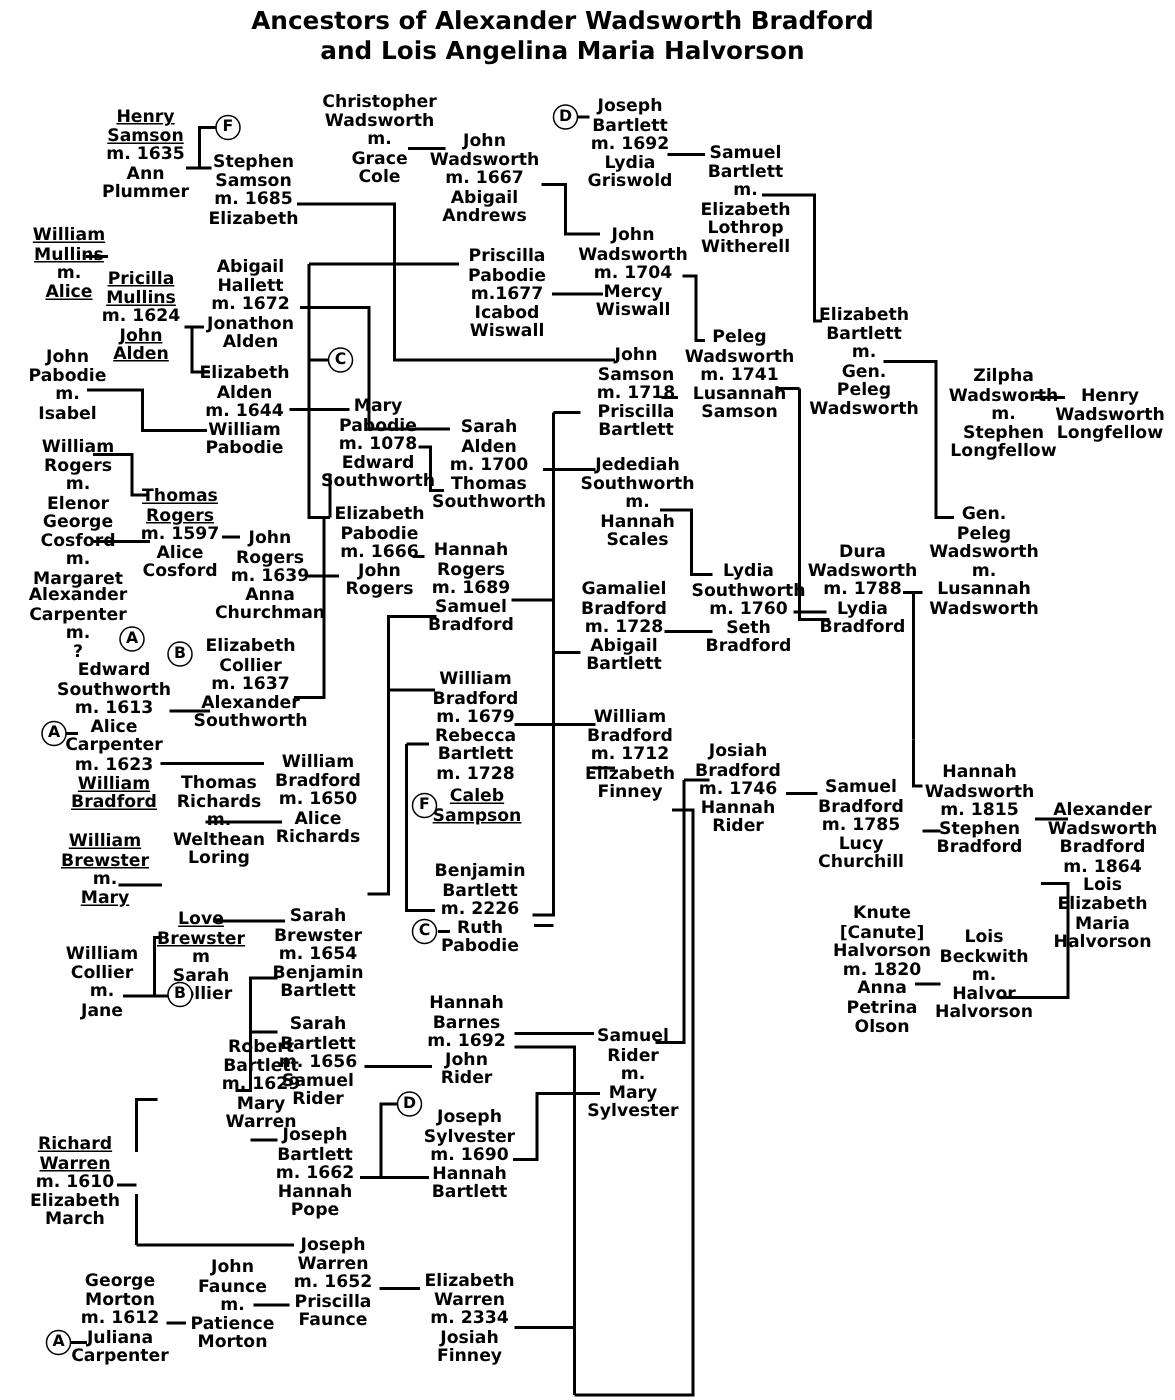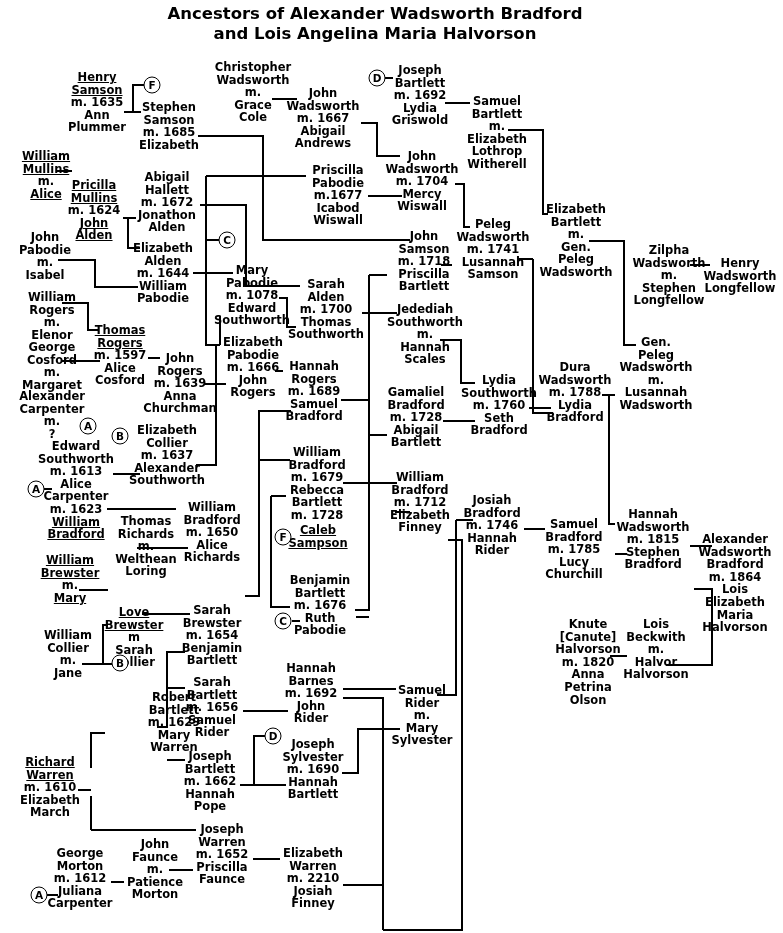--- a/index.html
+++ b/index.html
@@ -146,36 +146,36 @@
     <div class="node" style="left: 318px; top: 524px; text-decoration: underline;"><div>Caleb</div><div>Sampson</div></div>
     <div class="node" style="left: 420px; top: 471px;"><div>William</div><div>Bradford</div><div>m. 1712</div><div>Elizabeth</div><div>Finney</div></div>
     <div class="node" style="left: 492px; top: 494px;"><div>Josiah</div><div>Bradford</div><div>m. 1746</div><div>Hannah</div><div>Rider</div></div>
     <div class="node" style="left: 212px; top: 501px;"><div>William</div><div>Bradford</div><div>m. 1650</div><div>Alice</div><div>Richards</div></div>
     <div class="node" style="left: 146px; top: 515px;"><div>Thomas</div><div>Richards</div><div>m.</div><div>Welthean</div><div>Loring</div></div>
     <div class="node" style="left: 574px; top: 518px;"><div>Samuel</div><div>Bradford</div><div>m. 1785</div><div>Lucy</div><div>Churchill</div></div>
     <div class="node" style="left: 653px; top: 508px;"><div>Hannah</div><div>Wadsworth</div><div>m. 1815</div><div>Stephen</div><div>Bradford</div></div>
     <div class="node" style="left: 735px; top: 533px;"><div>Alexander</div><div>Wadsworth</div><div>Bradford</div><div>m. 1864</div><div>Lois</div><div>Elizabeth</div><div>Maria</div><div>Halvorson</div></div>
     <div class="node" style="left: 70px; top: 554px;"><div class="u">William</div><div class="u">Brewster</div><div>m.</div><div class="u">Mary</div></div>
     <div class="node" style="left: 134px; top: 579px; margin-top: 27px;"><div class="u">Love</div><div class="u">Brewster</div><div>m</div><div>Sarah</div><div>Collier</div></div>
-    <div class="node" style="left: 320px; top: 574px;"><div>Benjamin</div><div>Bartlett</div><div>m. 1676</div><div>Ruth</div><div>Pabodie</div></div>
+    <div class="node" style="left: 320px; top: 574px;"><div>Benjamin</div><div>Bartlett</div><div>m. 2226</div><div>Ruth</div><div>Pabodie</div></div>
     <div class="node" style="left: 212px; top: 604px;"><div>Sarah</div><div>Brewster</div><div>m. 1654</div><div>Benjamin</div><div>Bartlett</div></div>
     <div class="node" style="left: 68px; top: 629px;"><div>William</div><div>Collier</div><div>m.</div><div>Jane</div></div>
-    <div class="node" style="left: 588px; top: 618px;"><div>Knute</div><div>[Canute]</div><div>Halvorson</div><div>m. 1820</div><div>Anna</div><div>Petrina</div><div>Olson</div></div>
+    <div class="node" style="left: 588px; top: 602px;"><div>Knute</div><div>[Canute]</div><div>Halvorson</div><div>m. 1820</div><div>Anna</div><div>Petrina</div><div>Olson</div></div>
     <div class="node" style="left: 656px; top: 618px;"><div>Lois</div><div>Beckwith</div><div>m.</div><div>Halvor</div><div>Halvorson</div></div>
     <div class="node" style="left: 311px; top: 662px;"><div>Hannah</div><div>Barnes</div><div>m. 1692</div><div>John</div><div>Rider</div></div>
     <div class="node" style="left: 212px; top: 676px;"><div>Sarah</div><div>Bartlett</div><div>m. 1656</div><div>Samuel</div><div>Rider</div></div>
     <div class="node" style="left: 422px; top: 684px;"><div>Samuel</div><div>Rider</div><div>m.</div><div>Mary</div><div>Sylvester</div></div>
     <div class="node" style="left: 128px; top: 691px; margin-left: 46px;"><div>Robert</div><div>Bartlett</div><div>m. 1629</div><div>Mary</div><div>Warren</div></div>
     <div class="node" style="left: 313px; top: 738px;"><div>Joseph</div><div>Sylvester</div><div>m. 1690</div><div>Hannah</div><div>Bartlett</div></div>
     <div class="node" style="left: 210px; top: 750px;"><div>Joseph</div><div>Bartlett</div><div>m. 1662</div><div>Hannah</div><div>Pope</div></div>
     <div class="node" style="left: 50px; top: 756px;"><div class="u">Richard</div><div class="u">Warren</div><div>m. 1610</div><div>Elizabeth</div><div>March</div></div>
     <div class="node" style="left: 222px; top: 823px;"><div>Joseph</div><div>Warren</div><div>m. 1652</div><div>Priscilla</div><div>Faunce</div></div>
     <div class="node" style="left: 155px; top: 838px;"><div>John</div><div>Faunce</div><div>m.</div><div>Patience</div><div>Morton</div></div>
     <div class="node" style="left: 80px; top: 847px;"><div>George</div><div>Morton</div><div>m. 1612</div><div>Juliana</div><div>Carpenter</div></div>
-    <div class="node" style="left: 313px; top: 847px;"><div>Elizabeth</div><div>Warren</div><div>m. 2210</div><div>Josiah</div><div>Finney</div></div>
+    <div class="node" style="left: 313px; top: 847px;"><div>Elizabeth</div><div>Warren</div><div>m. 2334</div><div>Josiah</div><div>Finney</div></div>
   </div>
 <div id="badges-layer">
     <div class="badge" style="left: 152px; top: 85px;">F</div>
     <div class="badge" style="left: 377px; top: 78px;">D</div>
     <div class="badge" style="left: 227px; top: 240px;">C</div>
     <div class="badge" style="left: 88px; top: 426px;">A</div>
     <div class="badge" style="left: 120px; top: 436px;">B</div>
     <div class="badge" style="left: 36px; top: 489px;">A</div>
     <div class="badge" style="left: 283px; top: 537px;">F</div>
     <div class="badge" style="left: 283px; top: 621px;">C</div>

